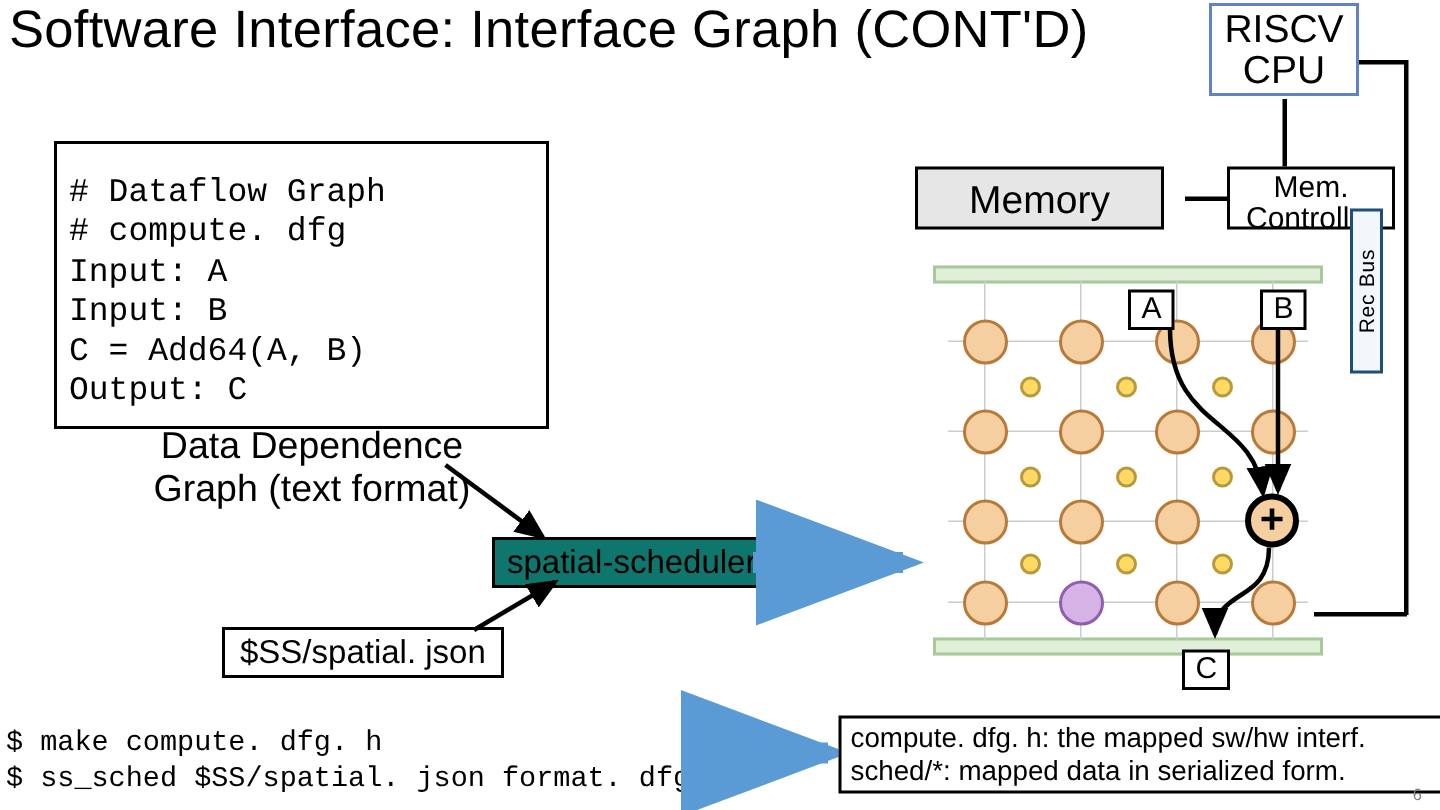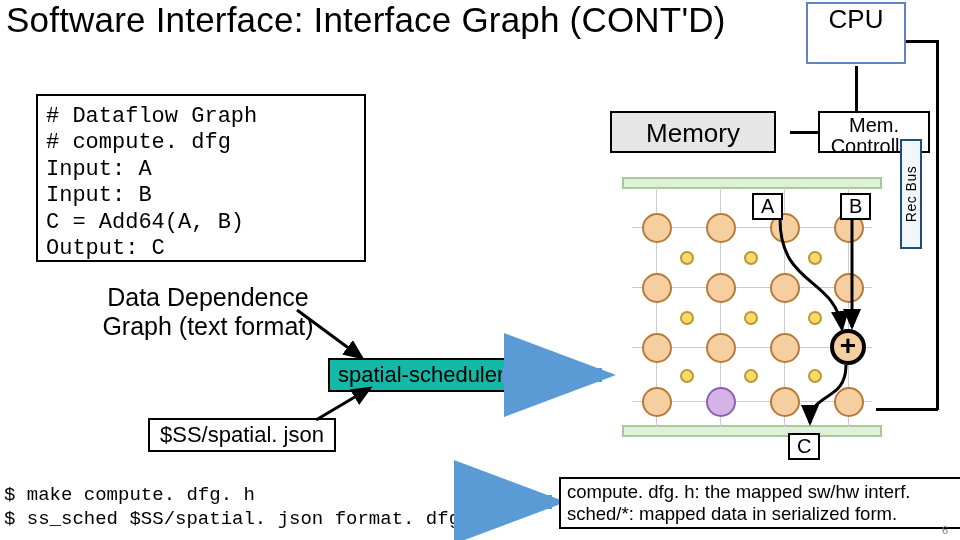--- a/index.html
+++ b/index.html
@@ -33,24 +33,24 @@
     font-size: 26px;
     line-height: 1.05;
     padding-top: 2px;
     box-sizing: border-box;
   }
   .dfg-box {
     position: absolute;
     left: 36px;
     top: 94px;
     width: 330px;
-    height: 168px;
-    border: 2px solid #000;
-    box-sizing: border-box;
-    padding: 8px 8px;
+    height: 192px;
+    border: 2px solid #000;
+    box-sizing: border-box;
+    padding: 20px 8px;
     font-family: "Courier New", Courier, monospace;
     font-size: 22px;
     line-height: 1.2;
     white-space: pre;
   }
   .caption {
     position: absolute;
     font-size: 25px;
     font-weight: 400;
     text-align: center;
@@ -59,21 +59,21 @@
     left: 58px;
     top: 283px;
     width: 300px;
     line-height: 1.15;
   }
   .sched-box {
     position: absolute;
     left: 328px;
     top: 358px;
     border: 2px solid #000;
-    background: #14b8a6;
+    background: #0f766e;
     font-size: 22px;
     padding: 2px 8px;
   }
   .json-box {
     position: absolute;
     left: 148px;
     top: 418px;
     border: 2px solid #000;
     background: #fff;
     font-size: 22px;
@@ -277,20 +277,21 @@
     position: absolute;
     overflow: visible;
   }
 </style>
 </head>
 <body>
 
 <div class="slide-title">Software Interface: Interface Graph (CONT'D)</div>
 
 <div class="riscv-box">
+  <div>RISCV</div>
   <div>CPU</div>
 </div>
 <div class="riscv-down"></div>
 <div class="riscv-right"></div>
 <div class="bus-line"></div>
 <div class="bus-line-bottom"></div>
 
 <div class="dfg-box"># Dataflow Graph
 # compute. dfg
 Input: A

